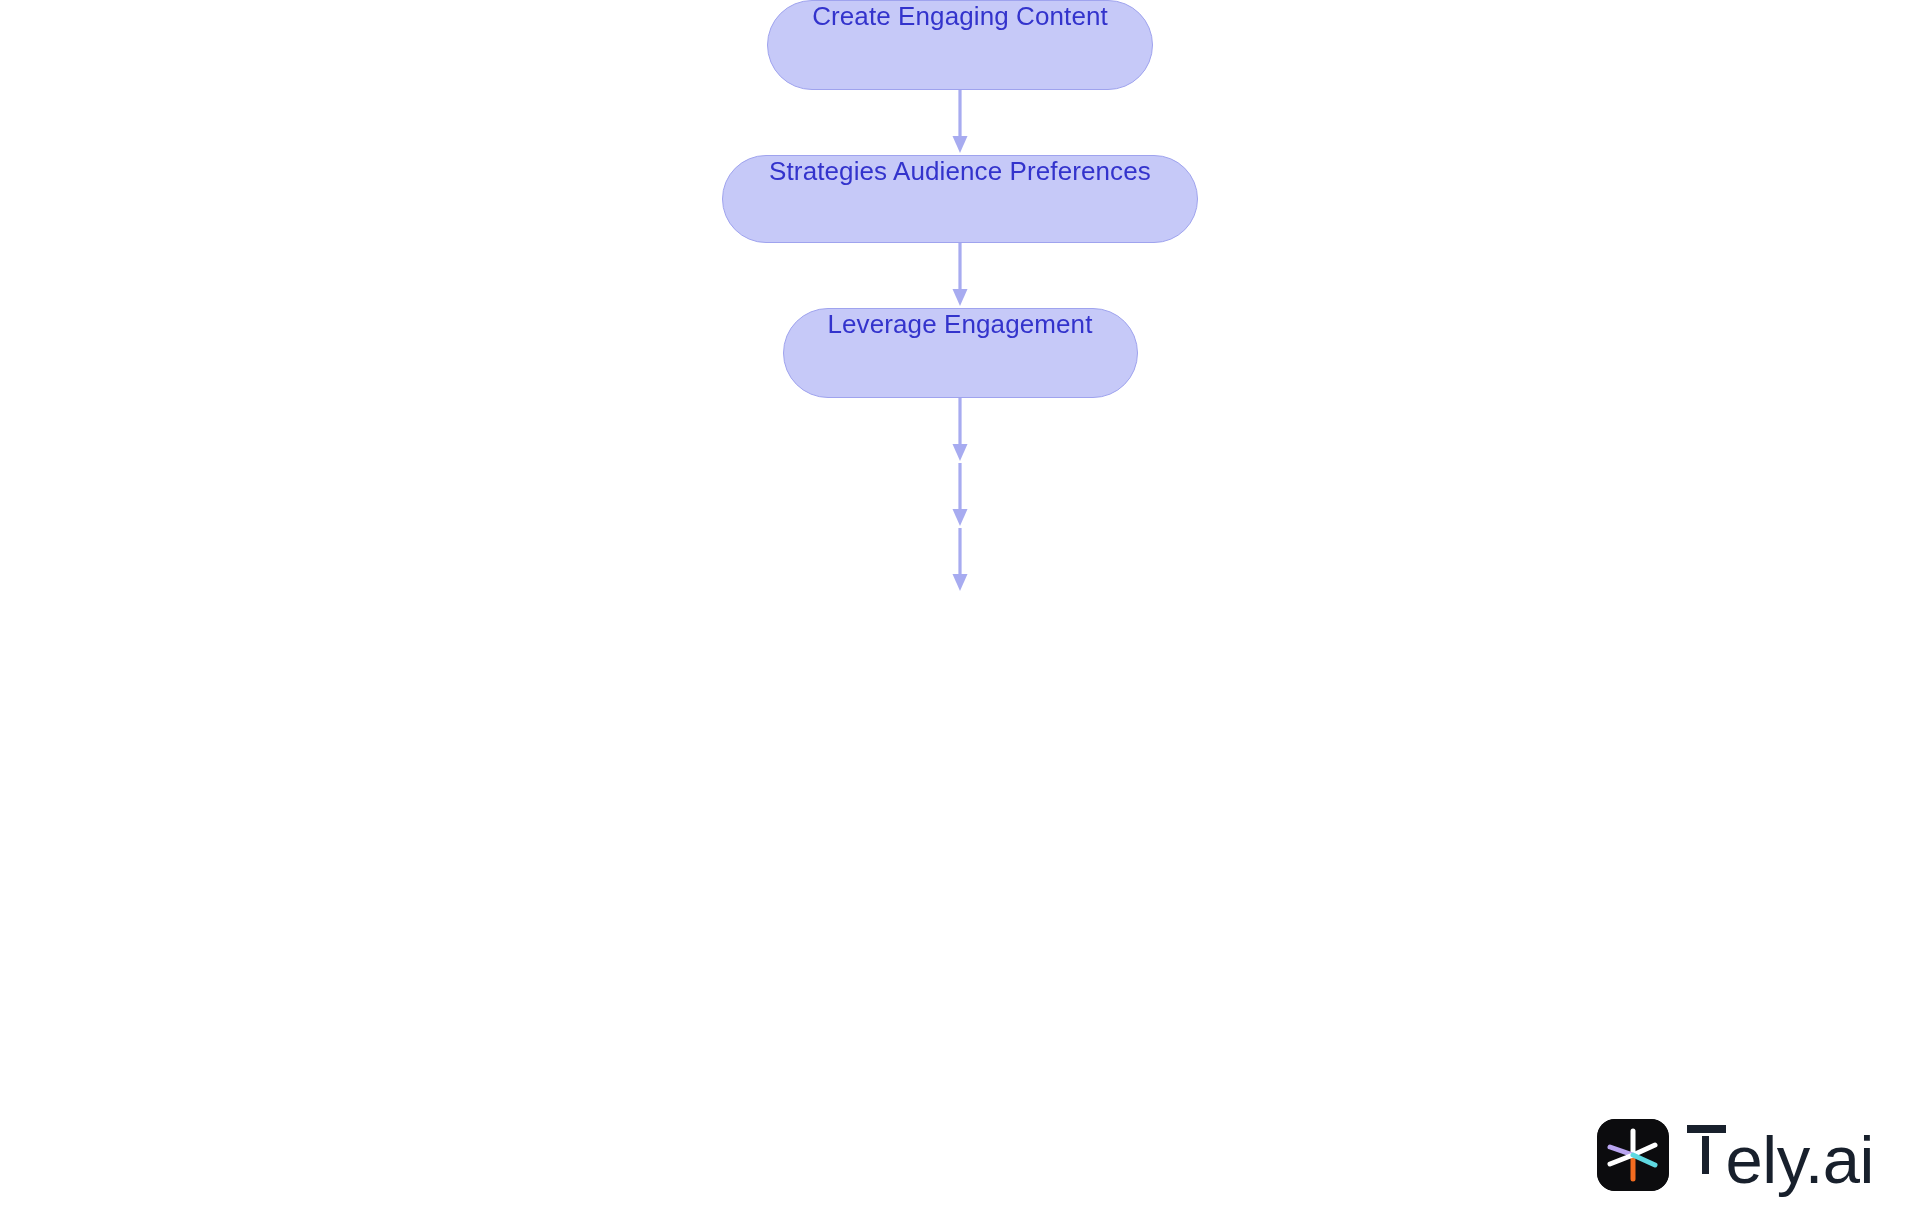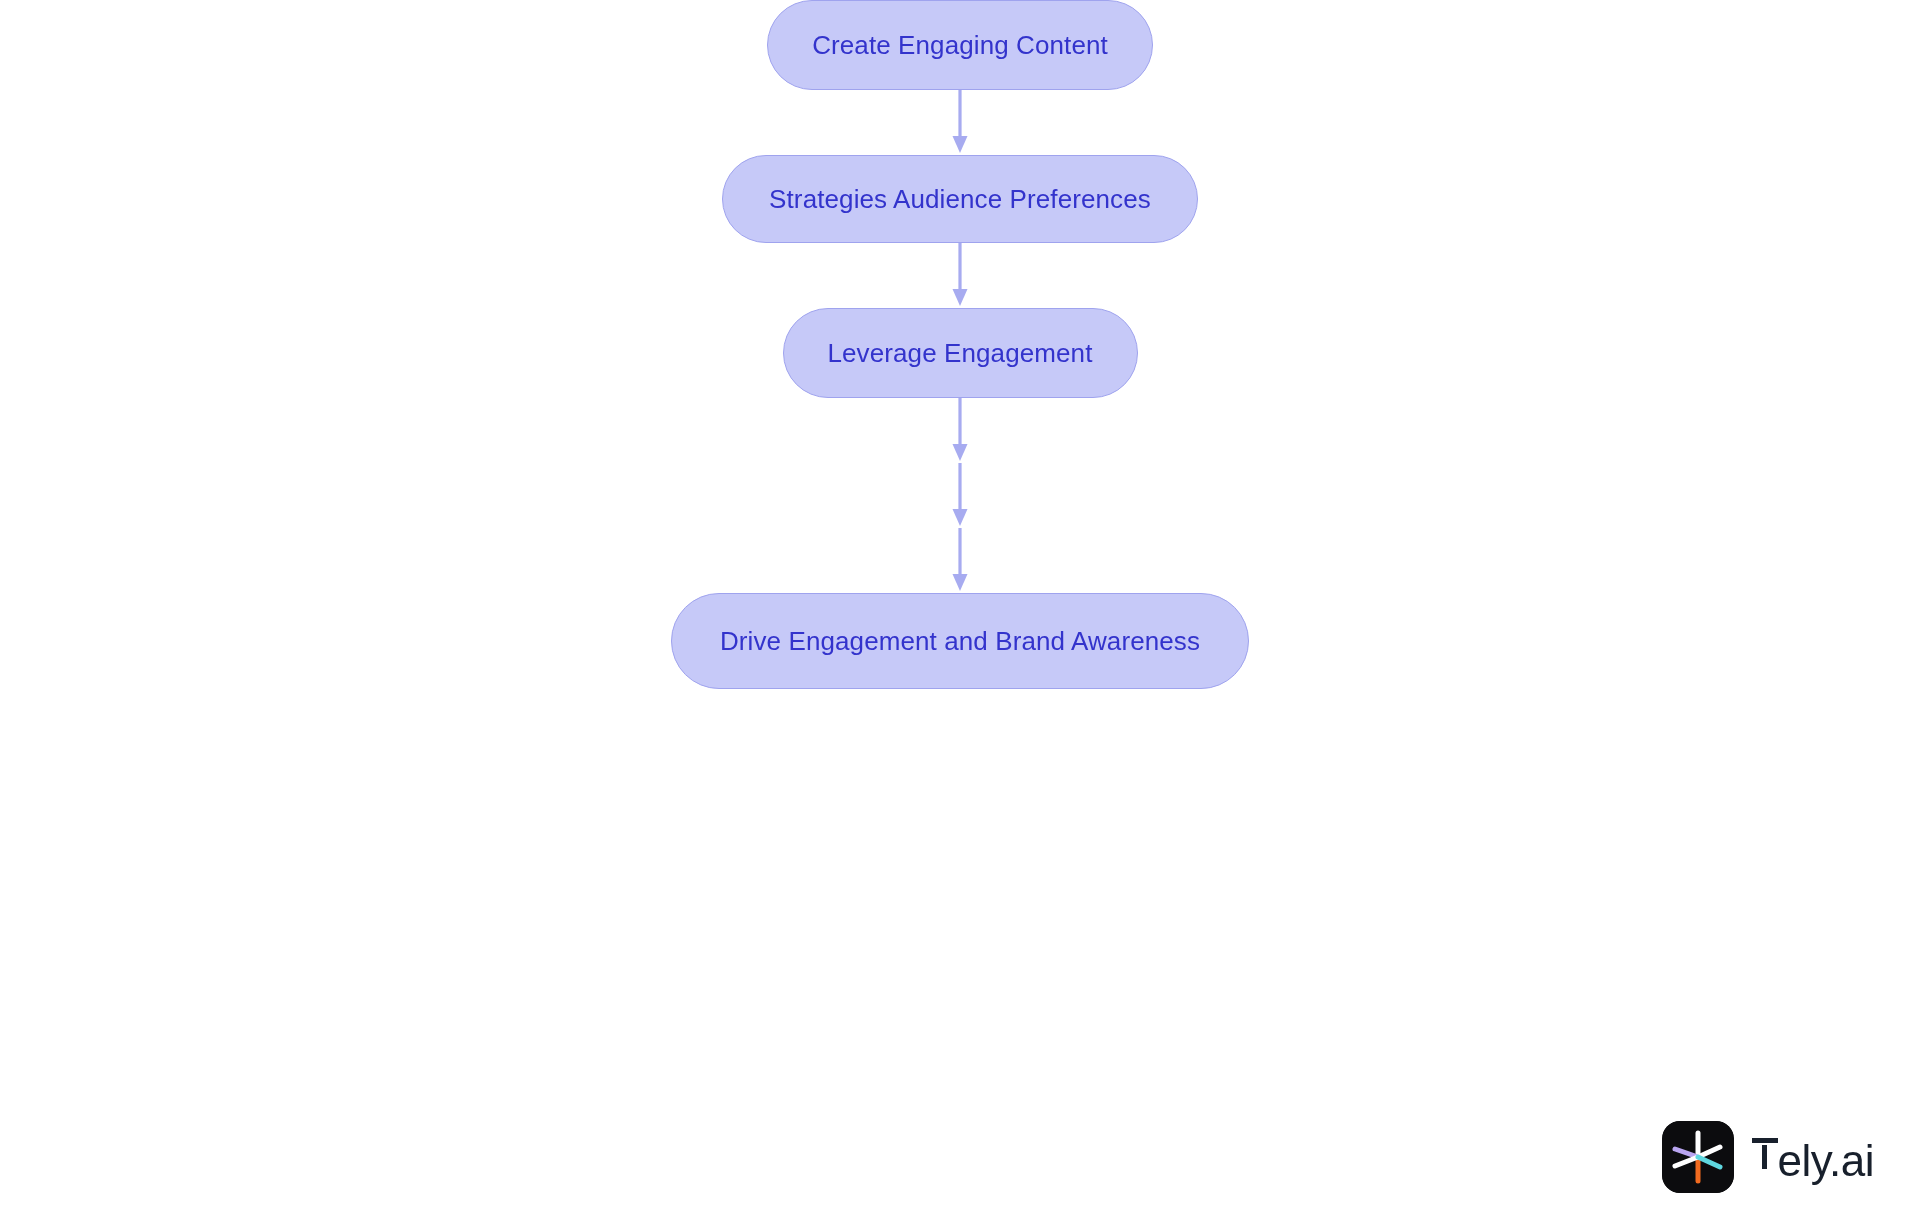--- a/index.html
+++ b/index.html
@@ -31,21 +31,21 @@
     justify-content: center;
     align-items: center;
     width: 100%;
   }
 
   .node {
     background: #c6c9f8;
     border: 1.6px solid #9fa3ee;
     color: #3333cc;
     display: flex;
-    align-items: center;
+    align-items: flex-start;
     justify-content: center;
     box-sizing: border-box;
     white-space: nowrap;
     letter-spacing: 0.1px;
   }
 
   
   .node.pill-small {
     height: 90px;
     border-radius: 45px;
@@ -95,21 +95,21 @@
   }
   #logo-mark {
     width: 72px;
     height: 72px;
     border-radius: 18px;
     background: #0c0c0e;
     display: block;
   }
   #logo-word {
     font-family: "Liberation Sans", sans-serif;
-    font-size: 44px;
+    font-size: 67px;
     font-weight: 400;
     color: #18202c;
     letter-spacing: -0.5px;
     line-height: 1;
   }
   .wm {
     display: inline-block;
     position: relative;
   }
   .wm-t {
@@ -191,25 +191,20 @@
   </div>
 
 
   <div class="connector">
     <svg width="30" height="65" viewBox="0 0 30 65" aria-hidden="true">
       <line class="arrow-stem" x1="15" y1="0" x2="15" y2="48"></line>
       <polygon class="arrow-head" points="7.5,46 22.5,46 15,63"></polygon>
     </svg>
   </div>
 
-  <div class="node-row">
-    <div class="node pill-large">
-      <span>Drive Engagement and Brand Awareness</span>
-    </div>
-  </div>
 
 </div>
 
 <div id="logo">
   <svg id="logo-mark" viewBox="0 0 72 72" xmlns="http://www.w3.org/2000/svg">
     <rect x="0" y="0" width="72" height="72" rx="18" ry="18" fill="#0c0c0e"></rect>
 
     <line x1="36" y1="12" x2="36" y2="36" stroke="#ffffff" stroke-width="5" stroke-linecap="round"></line>
 
     <line x1="36" y1="36" x2="36" y2="60" stroke="#f26b1f" stroke-width="5" stroke-linecap="round"></line>

